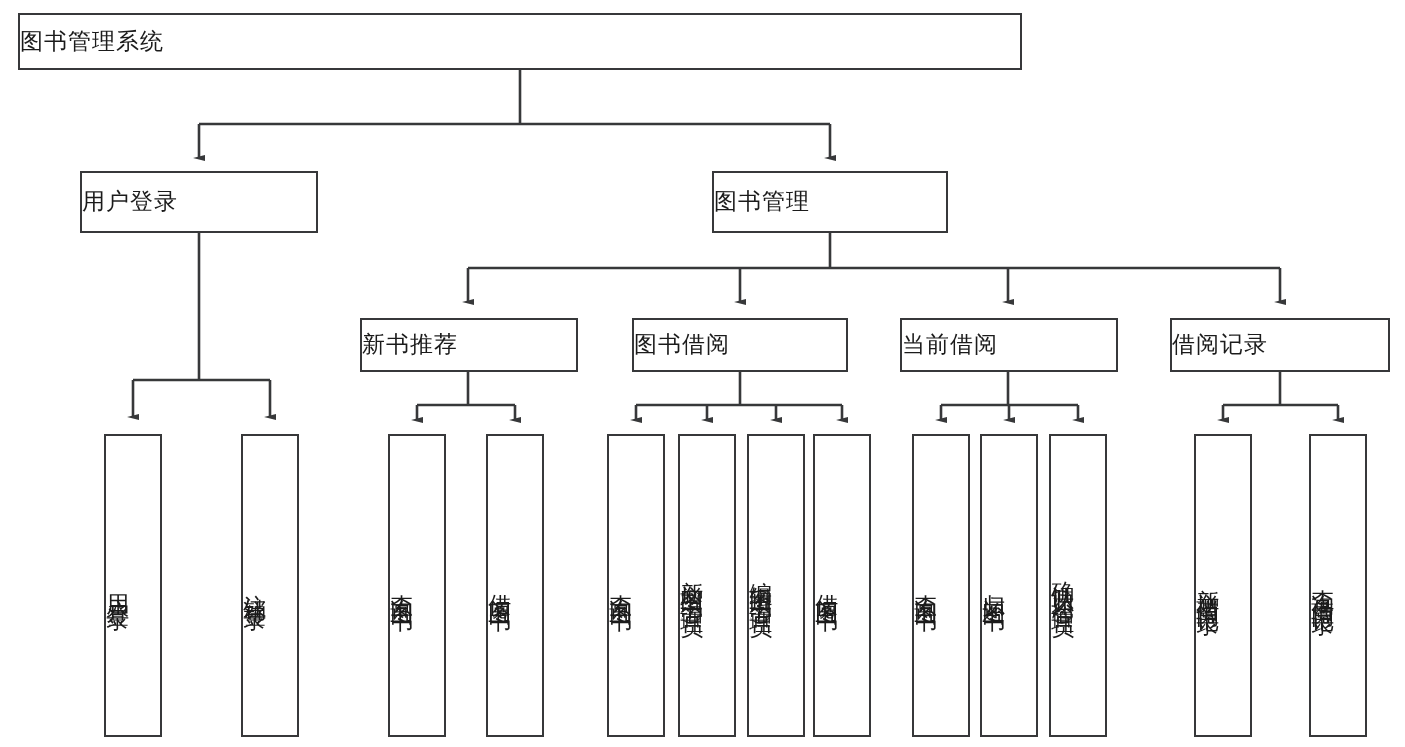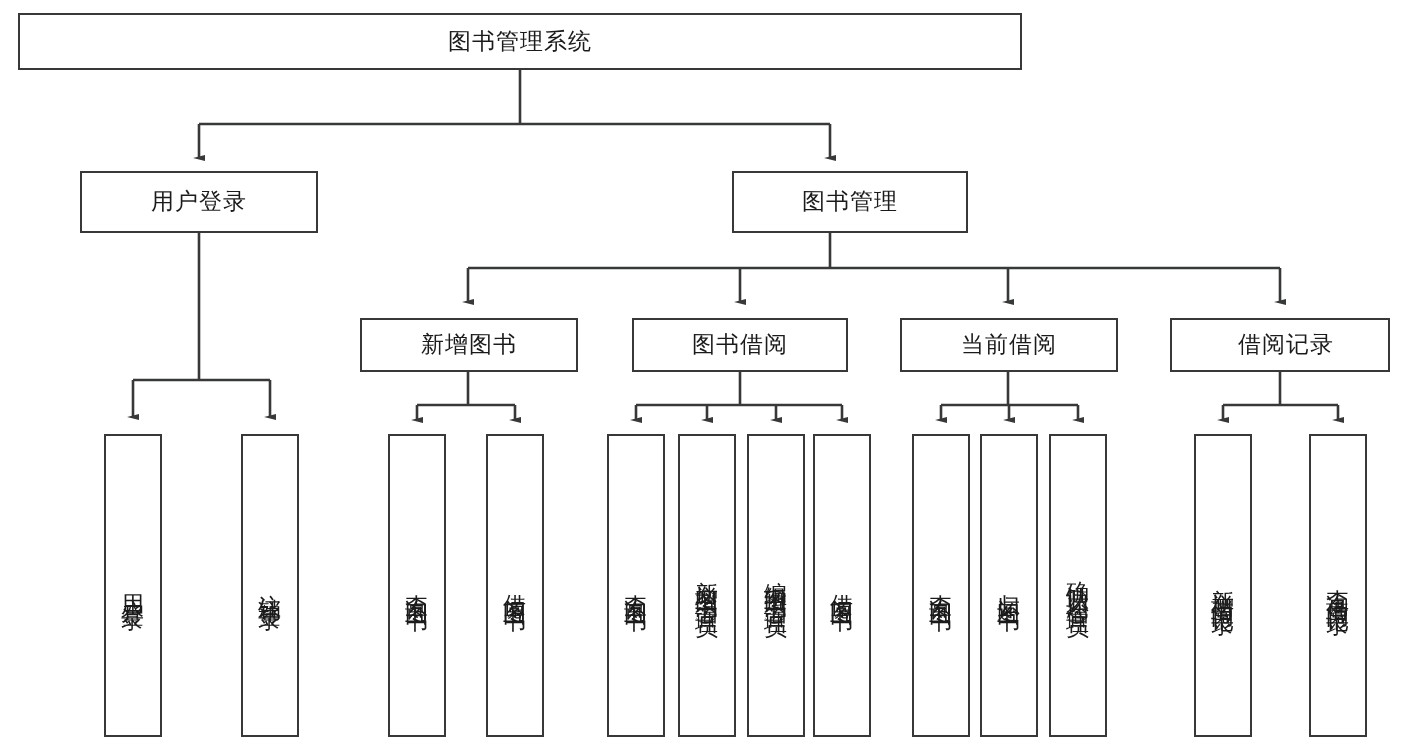--- a/index.html
+++ b/index.html
@@ -25,21 +25,21 @@
     height: 747px;
     pointer-events: none;
   }
   .node {
     position: absolute;
     box-sizing: border-box;
     background: #ffffff;
     border: 2px solid #37383a;
     display: flex;
     align-items: center;
-    justify-content: center;
+    justify-content: flex-start;
     color: #1b1b1b;
   }
   .node.h {
     font-size: 23px;
     letter-spacing: 1px;
     line-height: 1.2;
   }
   .node.v {
     font-size: 23px;
   }
@@ -116,34 +116,34 @@
     </g>
   </svg>
 
   <div class="node h" style="left:18px; top:13px; width:1004px; height:57px;">
     <span>图书管理系统</span>
   </div>
 
   <div class="node h" style="left:80px; top:171px; width:238px; height:62px;">
     <span>用户登录</span>
   </div>
-  <div class="node h" style="left:712px; top:171px; width:236px; height:62px;margin-left:20px;">
+  <div class="node h" style="left:712px; top:171px; width:236px; height:62px;">
     <span>图书管理</span>
   </div>
 
   <div class="node h" style="left:360px; top:318px; width:218px; height:54px;">
-    <span>新增图书</span>
+    <span>新书推荐</span>
   </div>
   <div class="node h" style="left:900px; top:318px; width:218px; height:54px;">
     <span>当前借阅</span>
   </div>
   <div class="node h" style="left:632px; top:318px; width:216px; height:54px;">
     <span>图书借阅</span>
   </div>
-  <div class="node h" style="left:1170px; top:318px; width:220px; height:54px;padding-left:12px;">
+  <div class="node h" style="left:1170px; top:318px; width:220px; height:54px;">
     <span>借阅记录</span>
   </div>
 
   <div class="node v" style="left:104px; top:434px; width:58px; height:303px;">
     <span class="vtext">用户登录</span>
   </div>
   <div class="node v" style="left:241px; top:434px; width:58px; height:303px;">
     <span class="vtext">注销登录</span>
   </div>
 

